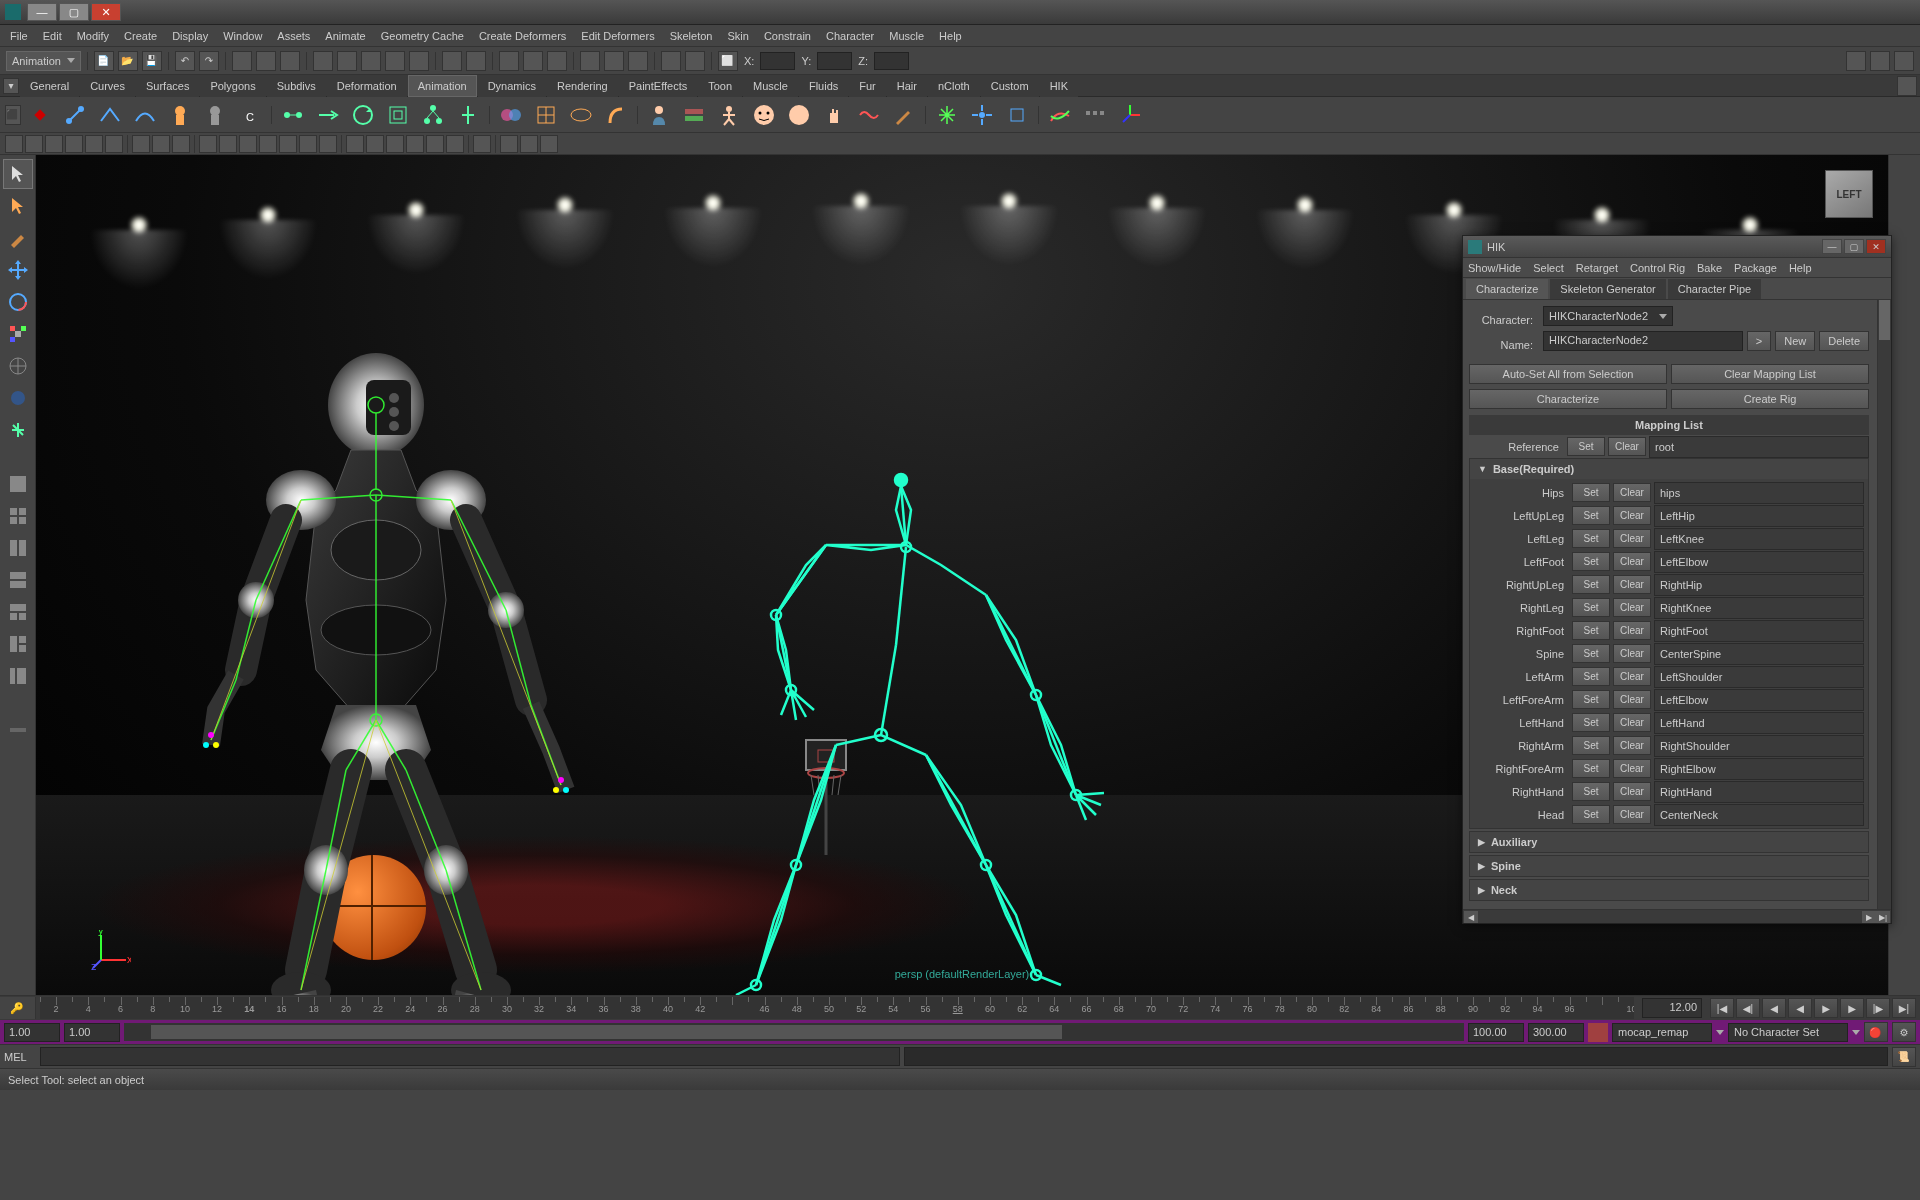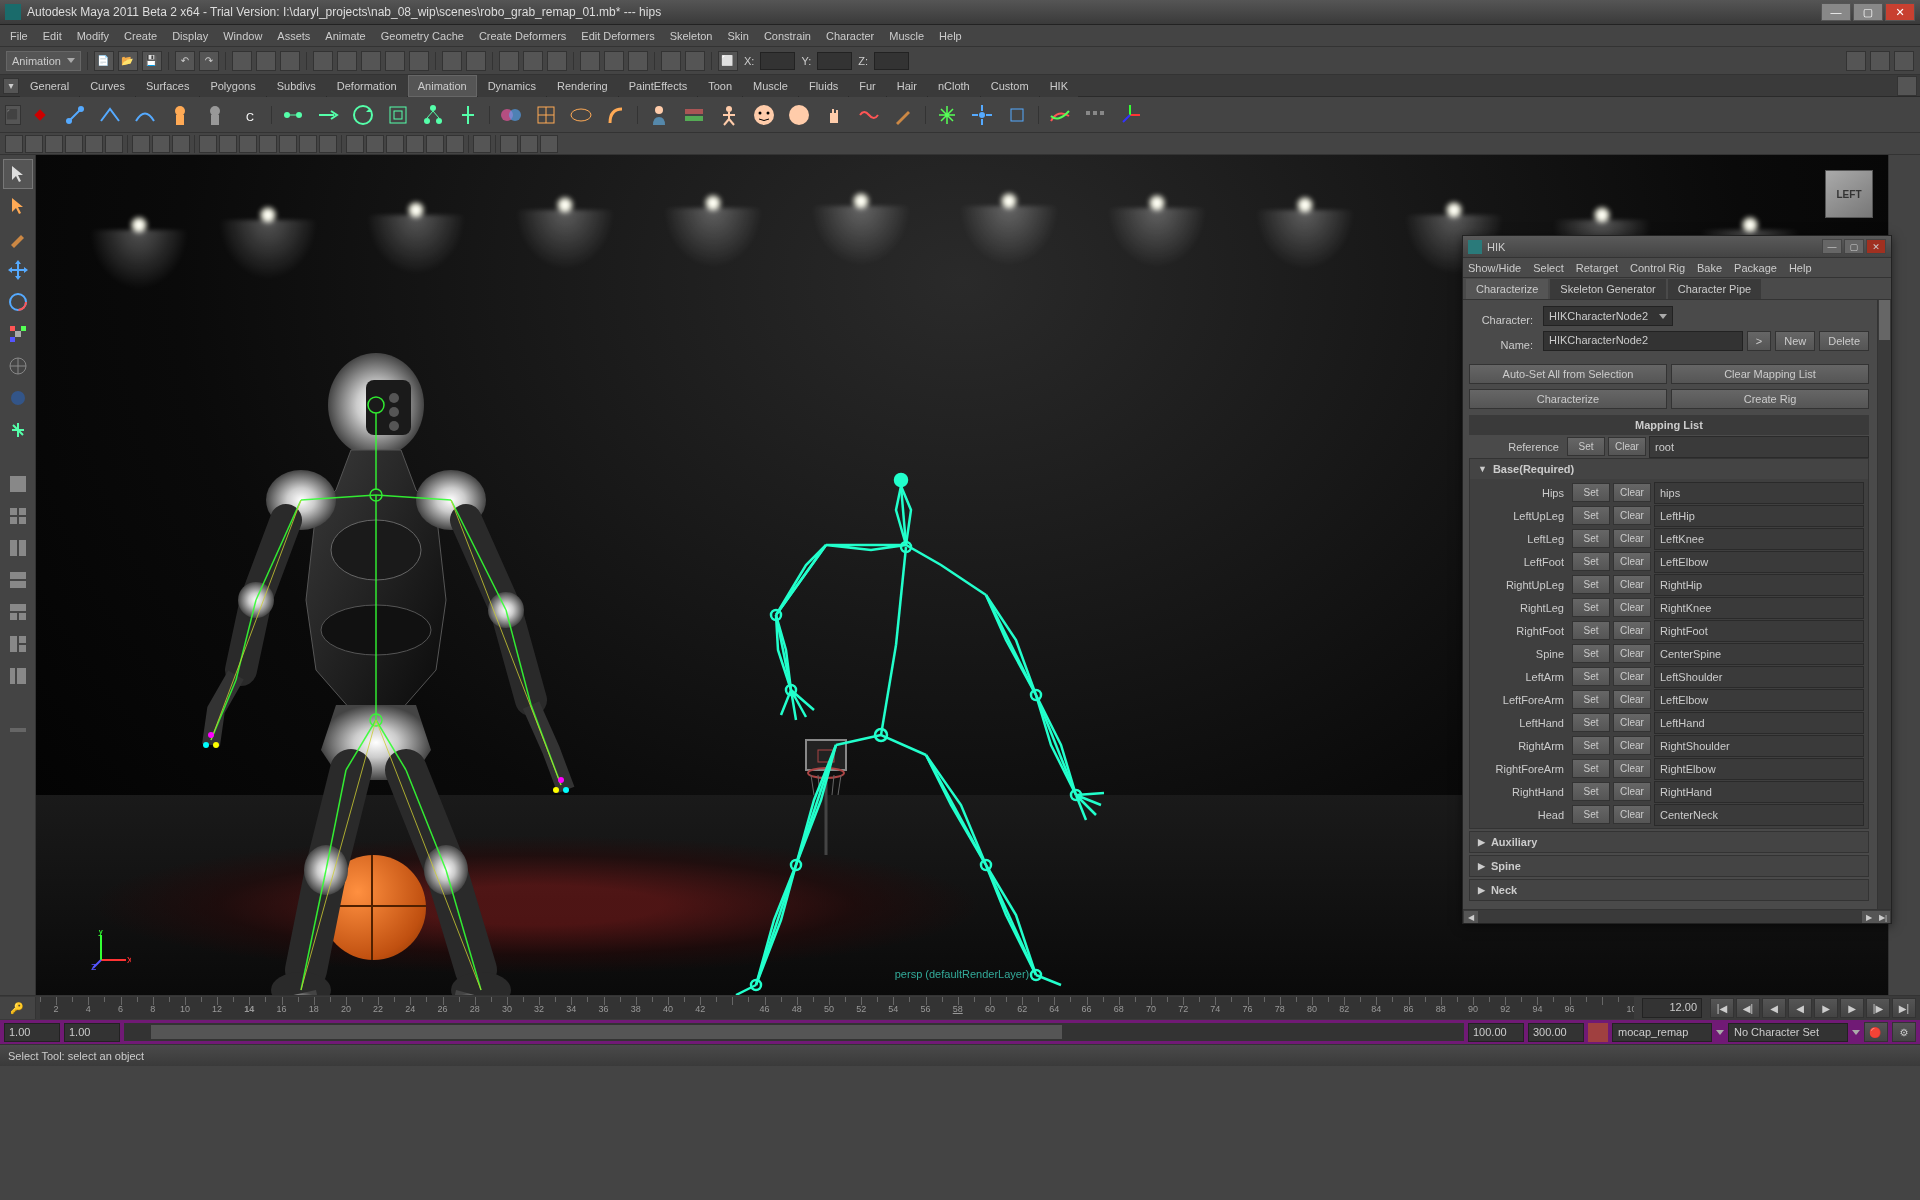--- a/index.html
+++ b/index.html
@@ -100,21 +100,20 @@
 .cmd-input{flex:0 0 45%;height:19px;background:#333;border:1px solid #222}
 .cmd-output{flex:1;height:19px;background:#2a2a2a;border:1px solid #222}
 .help-line{height:22px;background:linear-gradient(#4a4a4a,#3a3a3a);display:flex;align-items:center;padding:0 8px;border-top:1px solid #333}
 .arrow-down{width:0;height:0;border-left:4px solid transparent;border-right:4px solid transparent;border-top:5px solid #aaa}
 </style>
 </head>
 <body>
 
 <div class="titlebar">
   <div class="app-icon"></div>
-  <div class="title">Autodesk Maya 2011 Beta 2 x64 - Trial Version: I:\daryl_projects\nab_08_wip\scenes\robo_grab_remap_01.mb*   ---   hips</div>
   <div class="win-controls">
     <div class="win-btn">—</div>
     <div class="win-btn">▢</div>
     <div class="win-btn close">✕</div>
   </div>
 </div>
 
 <div class="menubar">
   <span>File</span>
   <span>Edit</span>
@@ -1092,16 +1091,22 @@
         <span>mocap_remap</span>
       </div>
     <span class="arrow-down"></span>
     <div class="range-dd" style="width:120px">
         <span>No Character Set</span>
       </div>
     <span class="arrow-down"></span>
     <div class="pb-btn">🔴</div>
     <div class="pb-btn">⚙</div>
   </div>
+  <div class="cmd-line">
+    <div class="cmd-label">MEL</div>
+    <div class="cmd-input"></div>
+    <div class="cmd-output"></div>
+    <div class="pb-btn">📜</div>
+  </div>
   <div class="help-line">
     <span>Select Tool: select an object</span>
   </div>
 </div>
 
 </body></html>

